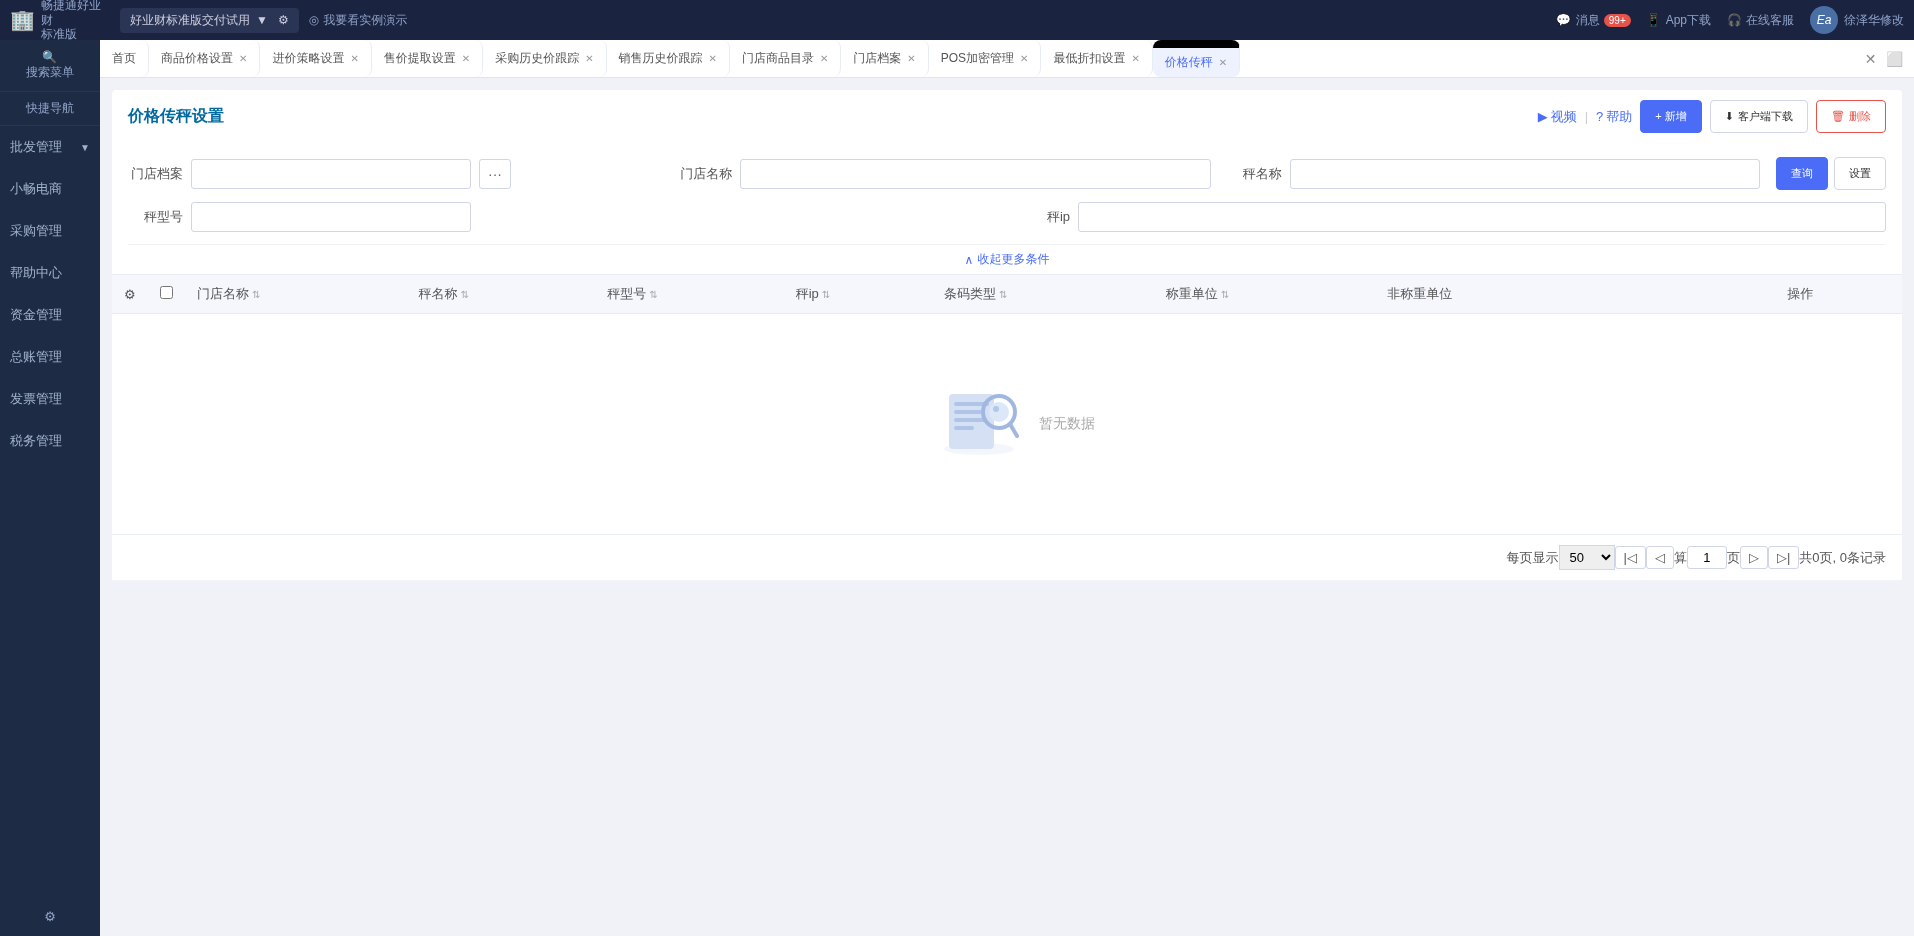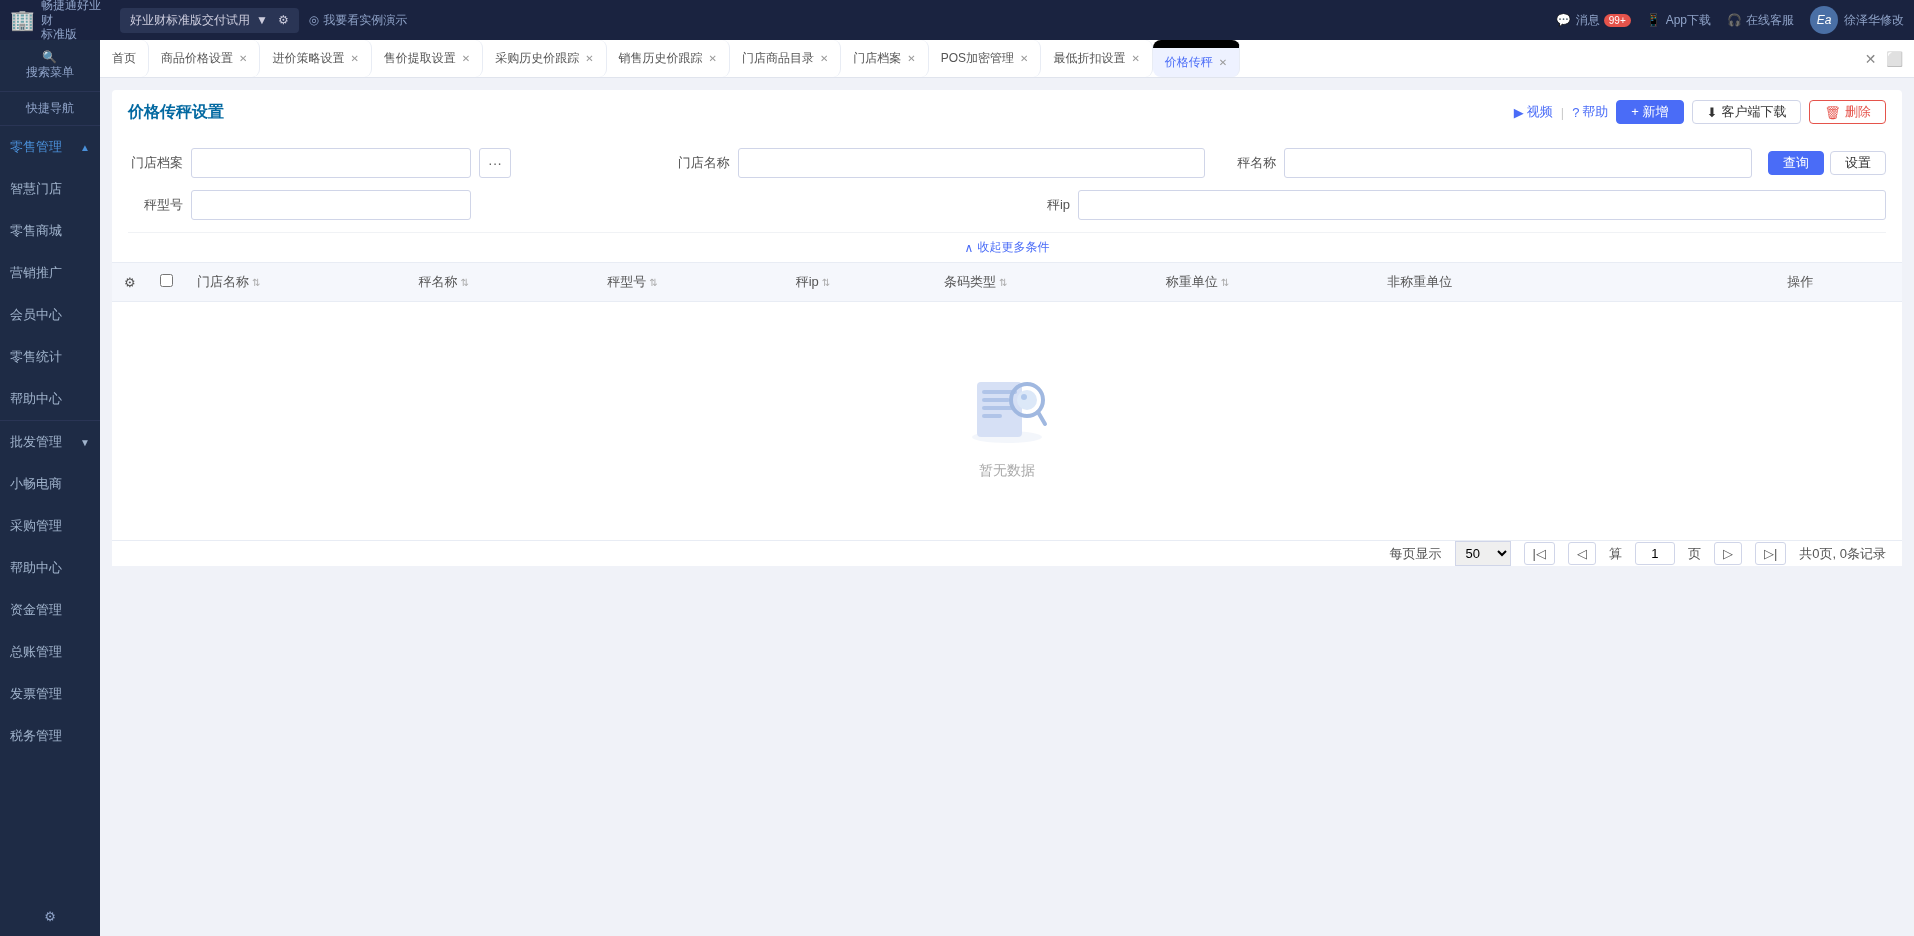--- a/index.html
+++ b/index.html
@@ -91,21 +91,21 @@
 
     
     .page-title-bar {
       display: flex; align-items: center; justify-content: space-between;
       background: #fff; padding: 10px 16px; border-radius: 4px 4px 0 0; margin-bottom: 0;
     }
     .page-title { font-size: 16px; font-weight: bold; color: #0369a1; }
     .page-actions { display: flex; align-items: center; gap: 8px; }
     .page-actions .link-btn { color: #4a6cf7; font-size: 13px; cursor: pointer; display: flex; align-items: center; gap: 3px; }
     .page-actions .separator { color: #ccc; }
-    .btn { display: inline-flex; align-items: center; gap: 4px; padding: 2px 14px; border-radius: 4px; cursor: pointer; font-size: 13px; border: 1px solid transparent; }
+    .btn { display: inline-flex; align-items: center; gap: 4px; padding: 8px 14px; border-radius: 4px; cursor: pointer; font-size: 11px; border: 1px solid transparent; }
     .btn-primary { background: #4a6cf7; color: #fff; border-color: #4a6cf7; }
     .btn-default { background: #fff; color: #333; border-color: #d0d5e8; }
     .btn-danger { background: #fff; color: #e5534b; border-color: #e5534b; }
 
     
     .search-panel { background: #fff; padding: 14px 16px 0; }
     .form-row { display: flex; align-items: center; gap: 16px; margin-bottom: 12px; }
     .form-field { display: flex; align-items: center; gap: 8px; flex: 1; }
     .form-label { color: #555; white-space: nowrap; font-size: 13px; min-width: 55px; text-align: right; }
     .form-input {
@@ -130,29 +130,29 @@
       color: #555; border-bottom: 1px solid #e8ecf4; font-weight: normal; white-space: nowrap;
     }
     .data-table td { padding: 10px 12px; border-bottom: 1px solid #f0f2f5; font-size: 13px; color: #333; }
     .data-table .sort-icon { color: #aaa; font-size: 10px; cursor: pointer; }
     .th-content { display: flex; align-items: center; gap: 3px; }
     .checkbox-col { width: 36px; text-align: center; }
     .settings-col { width: 36px; text-align: center; }
 
     
     .empty-state {
-      display: flex; flex-direction: column; align-items: center; justify-content: center;
+      display: flex; flex-direction: row; align-items: center; justify-content: center;
       padding: 60px 20px;
     }
     .empty-text { color: #aaa; font-size: 14px; }
 
     
     .pagination-bar {
       display: flex; align-items: center; justify-content: flex-end;
-      padding: 0 16px; background: #fff; gap: 13px; font-size: 13px; color: #555;
+      padding: 10px 16px; background: #fff; gap: 0; font-size: 13px; color: #555;
       border-top: 1px solid #e8ecf4;
     }
     .page-size-select {
       border: 1px solid #d0d5e8; border-radius: 0; padding: 3px 6px;
       font-size: 13px; cursor: pointer;
     }
     .pagination-btn {
       border: 1px solid #d0d5e8; border-radius: 3px; padding: 3px 8px;
       cursor: pointer; background: #fff; color: #555; font-size: 13px;
     }
@@ -215,44 +215,20 @@
 
   <div class="sidebar">
     <div class="search-menu">
       <div>🔍</div>
       <div>搜索菜单</div>
     </div>
     <div class="quick-nav">
       <span>快捷导航</span>
     </div>
 
-    <div class="nav-section">
-      <div class="nav-item active">
-        <span>零售管理</span>
-        <span class="arrow">▲</span>
-      </div>
-      <div class="nav-item">
-        <span>智慧门店</span>
-      </div>
-      <div class="nav-item">
-        <span>零售商城</span>
-      </div>
-      <div class="nav-item">
-        <span>营销推广</span>
-      </div>
-      <div class="nav-item">
-        <span>会员中心</span>
-      </div>
-      <div class="nav-item">
-        <span>零售统计</span>
-      </div>
-      <div class="nav-item">
-        <span>帮助中心</span>
-      </div>
-    </div>
 
     <div class="nav-item">
       <span>批发管理</span>
       <span class="arrow">▼</span>
     </div>
     <div class="nav-item">
       <span>小畅电商</span>
     </div>
     <div class="nav-item">
       <span>采购管理</span>

